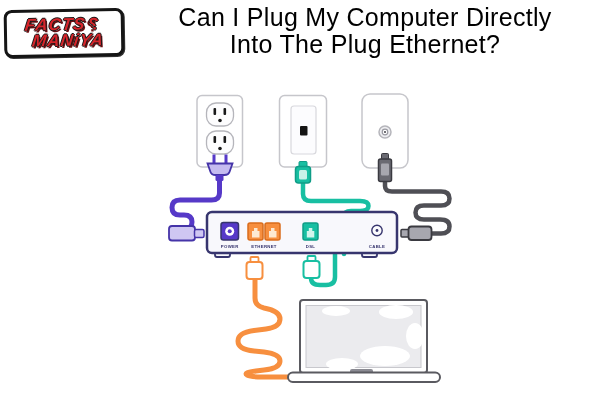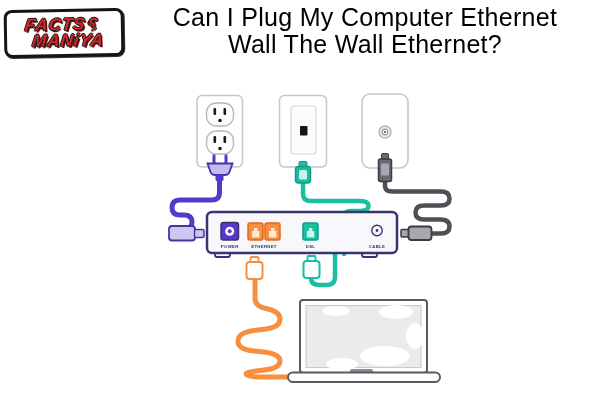--- a/index.html
+++ b/index.html
@@ -31,22 +31,22 @@
 <body>
 
 <div class="page">
 
   <div class="logo">
     <div class="logo-line l1"><span>FACTS</span><span class="logo-mark">?</span></div>
     <div class="logo-line l2">MANiYA</div>
   </div>
 
   <div class="title">
-    <div>Can I Plug My Computer Ethernet</div>
-    <div>Wall The Wall Ethernet?</div>
+    <div>Can I Plug My Computer Directly</div>
+    <div>Into The Plug Ethernet?</div>
   </div>
 
   <svg class="diagram" viewBox="0 0 600 400" xmlns="http://www.w3.org/2000/svg">
 
     <g>
       <rect x="197" y="95.5" width="45.5" height="71.5" rx="5" fill="#ffffff" stroke="#c6c6cb" stroke-width="1.5"></rect>
       <rect x="206.5" y="103" width="27" height="23" rx="9.5" fill="#fdfdfe" stroke="#b5b5bb" stroke-width="1.3"></rect>
       <rect x="213.5" y="108" width="2.6" height="7" rx="1" fill="#1a1a1a"></rect>
       <rect x="223.5" y="108" width="2.6" height="7" rx="1" fill="#1a1a1a"></rect>
       <circle cx="220" cy="120.5" r="1.8" fill="#1a1a1a"></circle>

